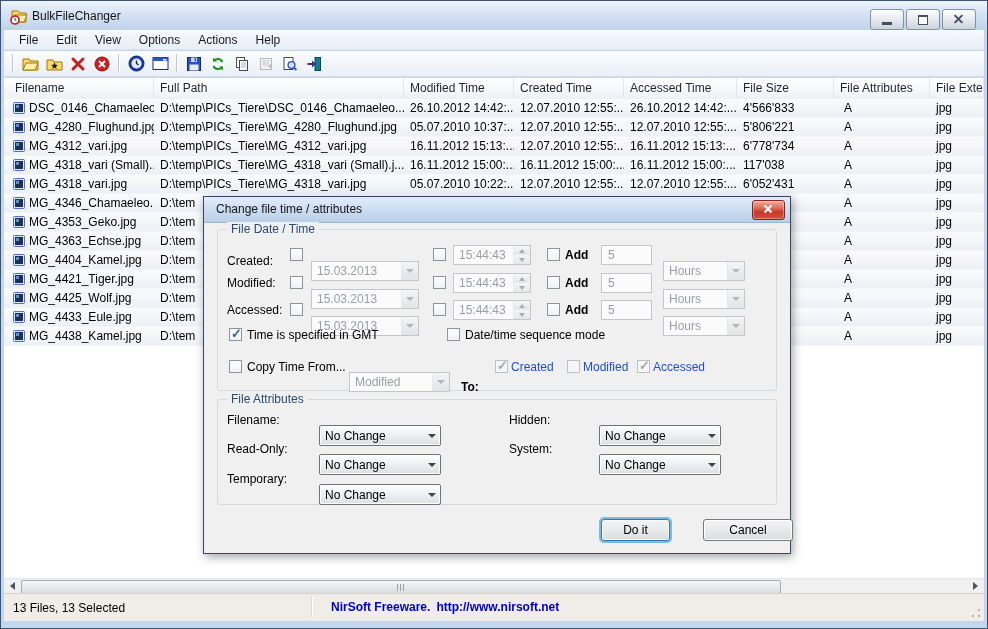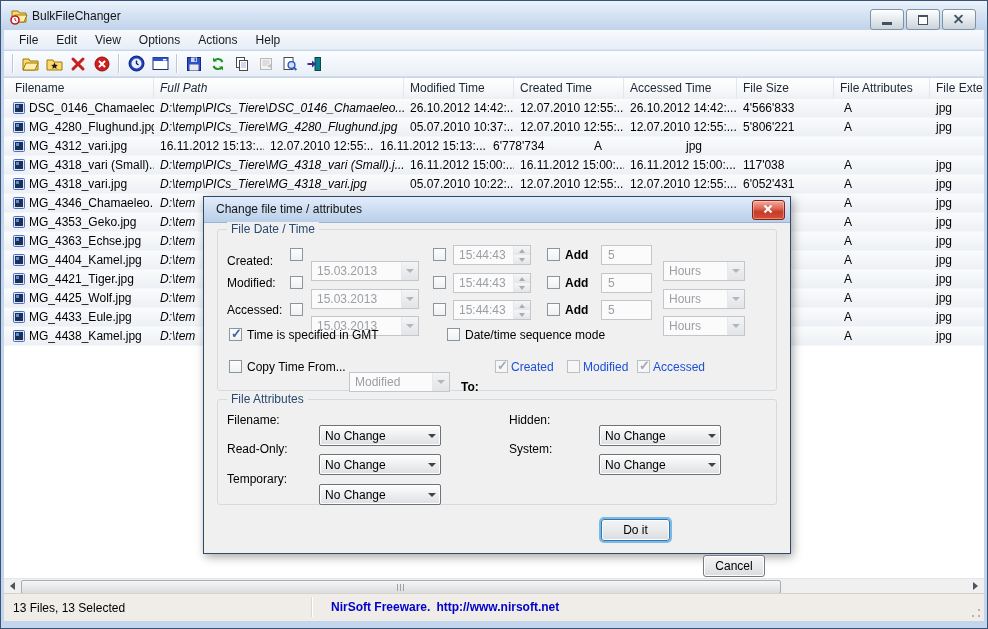--- a/index.html
+++ b/index.html
@@ -34,21 +34,21 @@
     border-bottom:1px solid #d6dde6;}
   .tb-sep{width:1px;height:19px;background:#bfc9d6;border-right:1px solid #fff;margin:0 4px;}
   .tb-btn{width:24px;height:22px;display:flex;align-items:center;justify-content:center;}
 
   
   .listview{position:absolute;left:4px;top:78px;width:980px;height:500px;background:#fff;}
   .lv-header{position:absolute;top:0;left:0;right:0;height:21px;display:flex;
     background:linear-gradient(#ffffff,#f6f7f9 60%,#eef0f3);border-bottom:1px solid #d2d7de;}
   .lv-hcell{box-sizing:border-box;border-right:1px solid #e3e7ed;padding:3px 0 0 6px;
     color:#1d2633;white-space:nowrap;overflow:hidden;}
-  .c0{width:150px;} .c1{width:250px;font-style:italic;} .c2{width:110px;} .c3{width:110px;}
+  .c0{width:150px;} .c1{width:250px;} .c2{width:110px;} .c3{width:110px;}
   .c4{width:113px;} .c5{width:97px;} .c6{width:96px;} .c7{width:54px;}
   .lv-rows{position:absolute;top:21px;left:0;right:0;}
   .lv-row{display:flex;height:19px;align-items:center;
     background:linear-gradient(#fafbfc,#edf0f4);border-bottom:1px solid #f3f5f8;box-sizing:border-box;}
   .lv-cell{box-sizing:border-box;padding-left:6px;white-space:nowrap;overflow:hidden;color:#000;}
   .file-cell{display:flex;align-items:center;gap:4px;padding-left:9px;}
   .ficon{display:inline-flex;flex:0 0 auto;}
 
   
   .hscroll{position:absolute;left:4px;top:578px;width:980px;height:15px;background:#f0f0f0;border-top:1px solid #e6e6e6;box-sizing:border-box;}
@@ -300,20 +300,21 @@
       <div class="lv-cell c0 file-cell">
           <span class="ficon">
             <svg width="12" height="12" viewBox="0 0 12 12">
               <rect x="0.5" y="0.5" width="11" height="11" rx="1" fill="#dce6f5" stroke="#4a6fd0"></rect>
               <rect x="2" y="2" width="8" height="8" fill="#1c2f55"></rect>
               <rect x="3" y="3" width="3" height="3" fill="#5e8fd6"></rect>
             </svg>
           </span>
           <span>MG_4312_vari.jpg</span>
         </div>
+      <div class="lv-cell c1">D:\temp\PICs_Tiere\MG_4312_vari.jpg</div>
       <div class="lv-cell c2">16.11.2012 15:13:...</div>
       <div class="lv-cell c3">12.07.2010 12:55:...</div>
       <div class="lv-cell c4">16.11.2012 15:13:...</div>
       <div class="lv-cell c5">6'778'734</div>
       <div class="lv-cell c6" style="padding-left:10px;">A</div>
       <div class="lv-cell c7">jpg</div>
     </div>
     <div class="lv-row">
       <div class="lv-cell c0 file-cell">
           <span class="ficon">
@@ -674,16 +675,16 @@
 
   <span class="dlbl" style="left:23px;top:275px;">Temporary:</span>
   <div class="combo en" style="left:115px;top:271px;width:122px;">
       <span class="txt">No Change</span>
       <span class="cbtn">
         <span class="arrow"></span>
       </span>
     </div>
 
   <div class="dbtn default" style="left:397px;top:322px;width:69px;">Do it</div>
-  <div class="dbtn normal" style="left:499px;top:322px;width:62px;margin-top:36px;">Cancel</div>
+  <div class="dbtn normal" style="left:499px;top:322px;width:90px;">Cancel</div>
 </div>
 
 <div class="frame"></div>
 
 </body></html>

